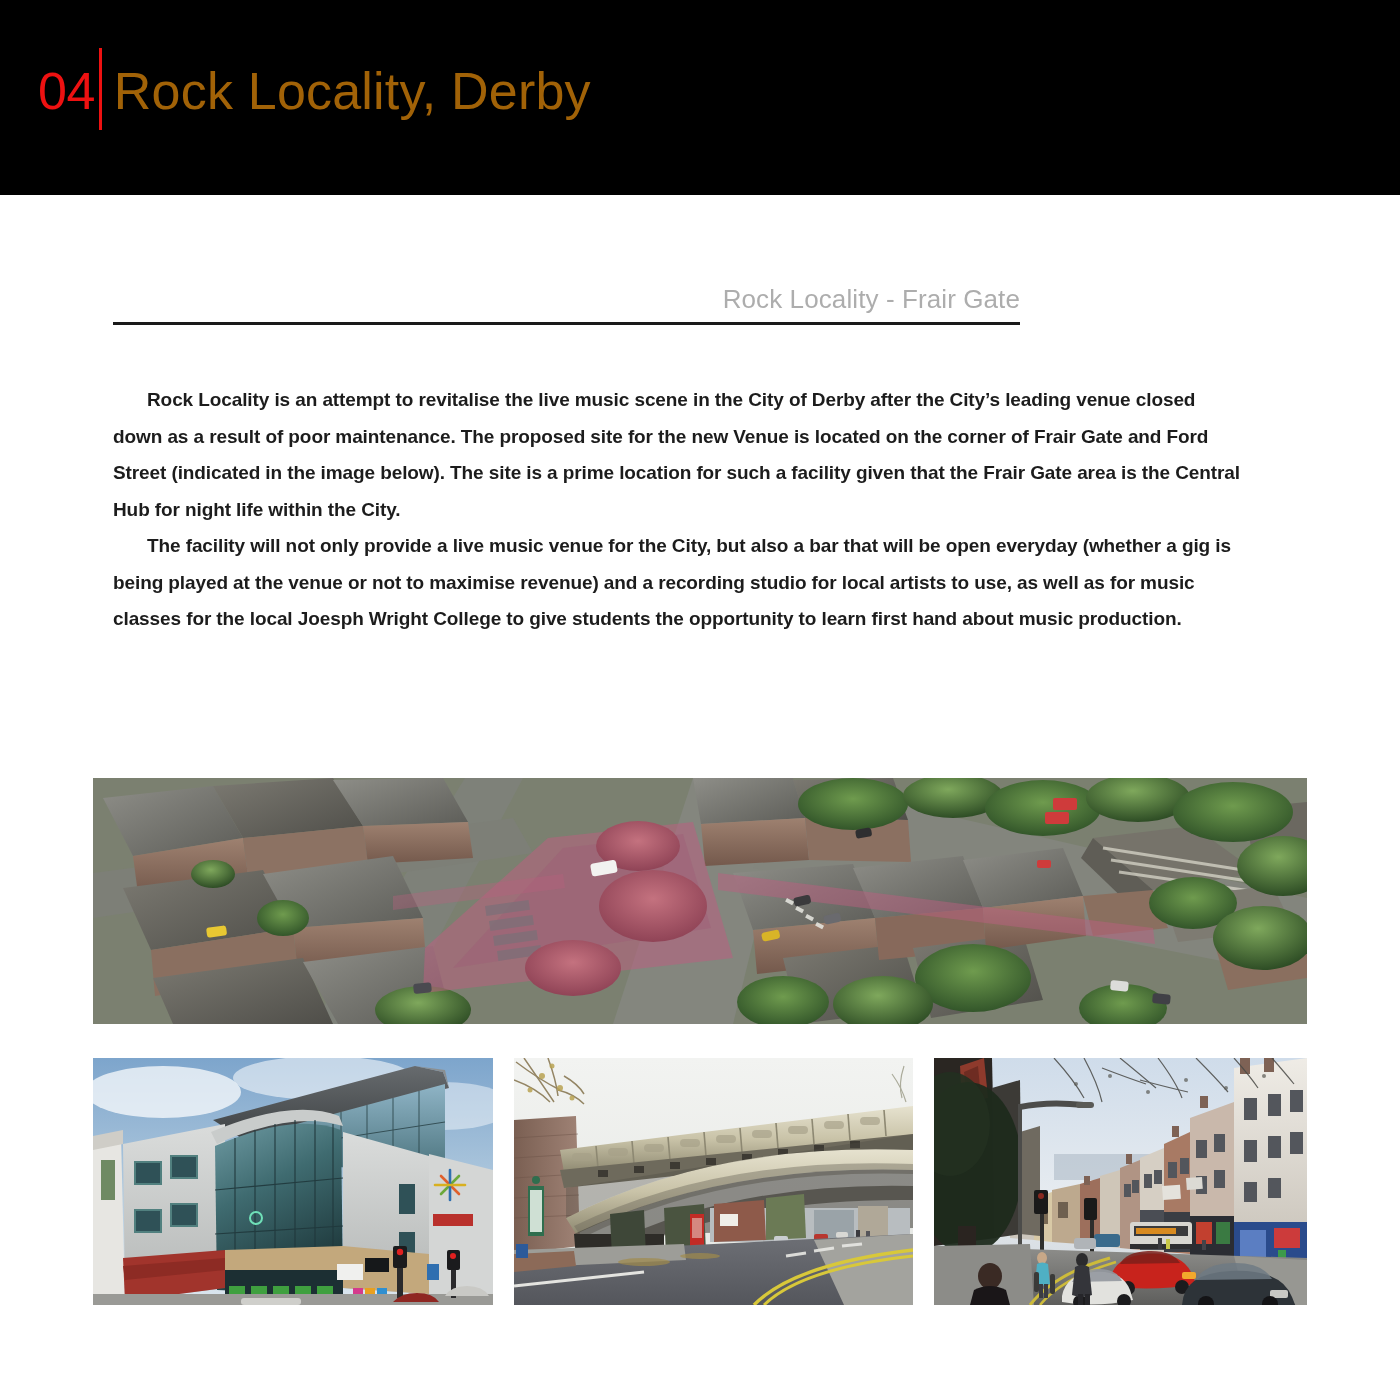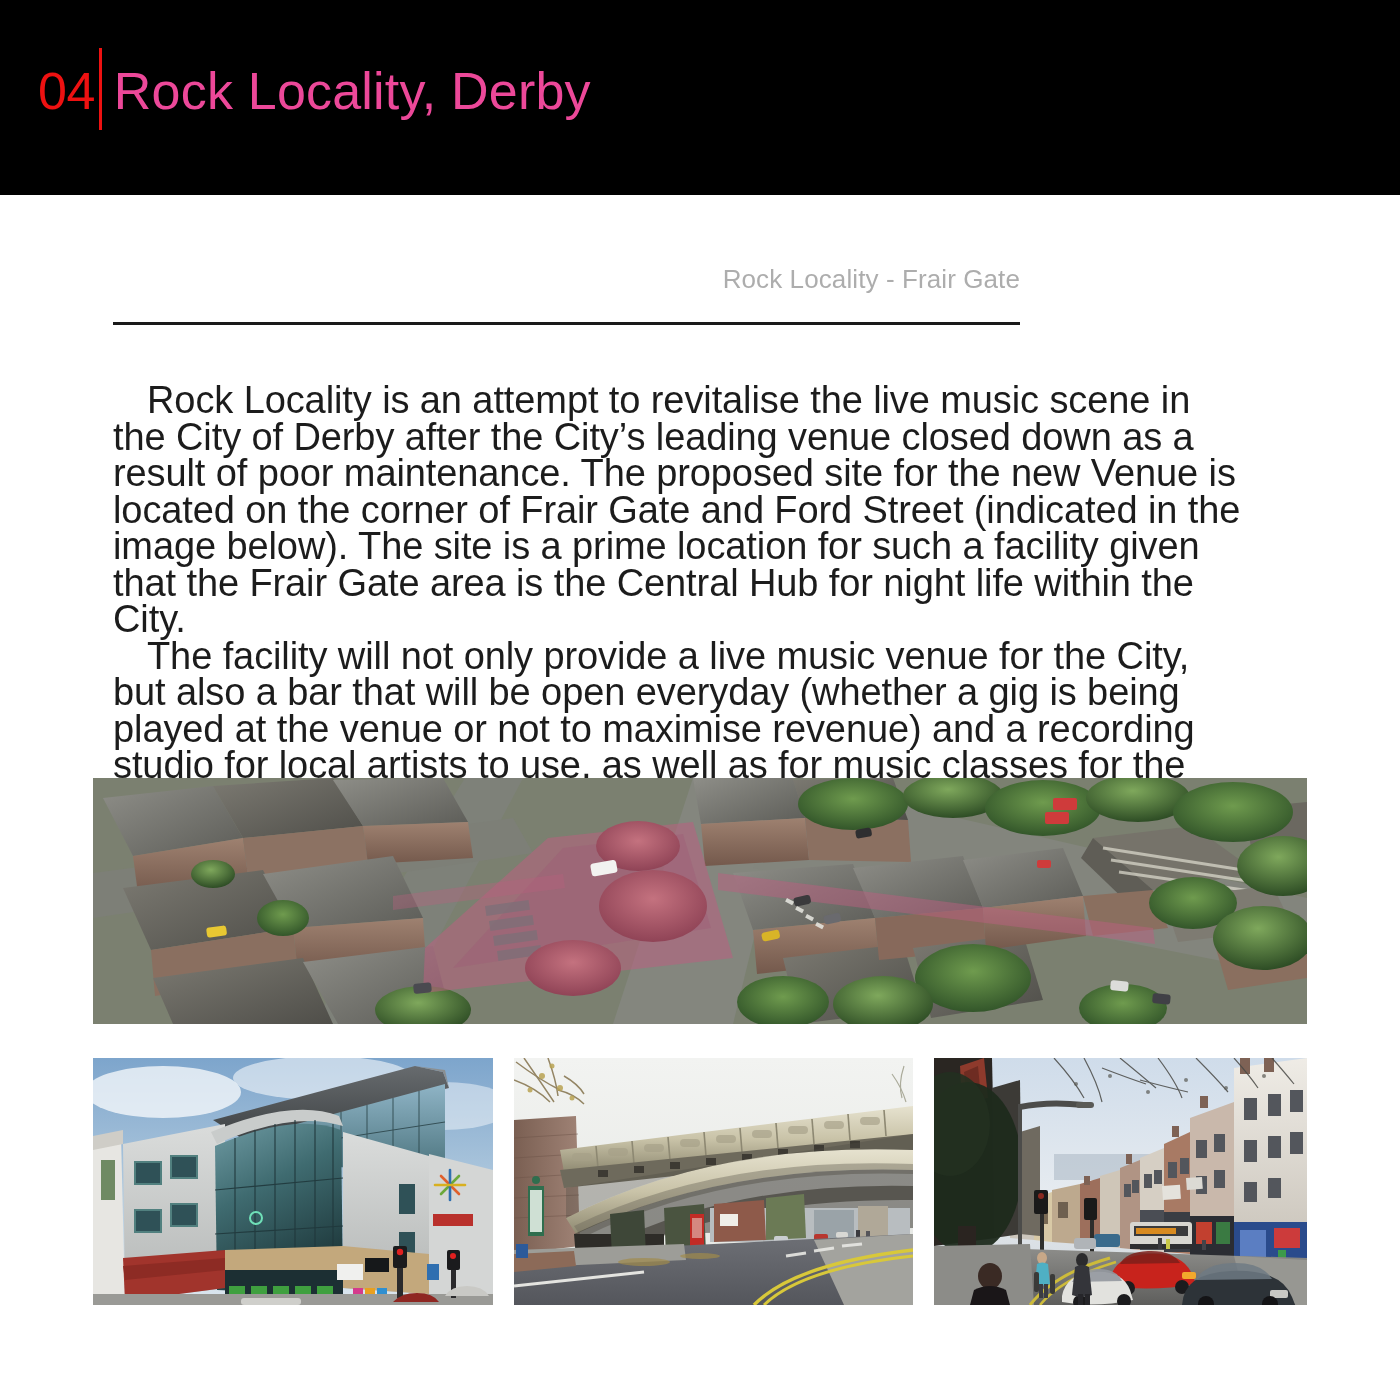--- a/index.html
+++ b/index.html
@@ -45,33 +45,33 @@
   }
   .header-divider {
     width: 3px;
     height: 82px;
     background: #ee1111;
     margin-left: 4px;
     margin-right: 12px;
     margin-top: -4px;
   }
   .header-title {
-    color: #ec4899;
+    color: #a16207;
     font-size: 52px;
     font-weight: 300;
     letter-spacing: 0.2px;
     line-height: 1;
     white-space: nowrap;
   }
 
   
   .subtitle {
     position: absolute;
     left: 113px;
-    top: 264px;
+    top: 284px;
     width: 907px;
     text-align: right;
     color: #adadad;
     font-size: 26px;
     font-weight: 400;
     letter-spacing: 0.1px;
   }
   .section-rule {
     position: absolute;
     left: 113px;
@@ -83,23 +83,23 @@
 
   
   .body-copy {
     position: absolute;
     left: 113px;
     top: 382px;
     width: 1135px;
   }
   .body-copy p {
     color: #1c1c1c;
-    font-size: 38px;
+    font-size: 19px;
     line-height: 36.5px;
-    font-weight: 400;
+    font-weight: 700;
     text-indent: 34px;
     letter-spacing: -0.1px;
   }
   .body-copy p + p { }
 
   
   .aerial-photo {
     position: absolute;
     left: 93px;
     top: 778px;

